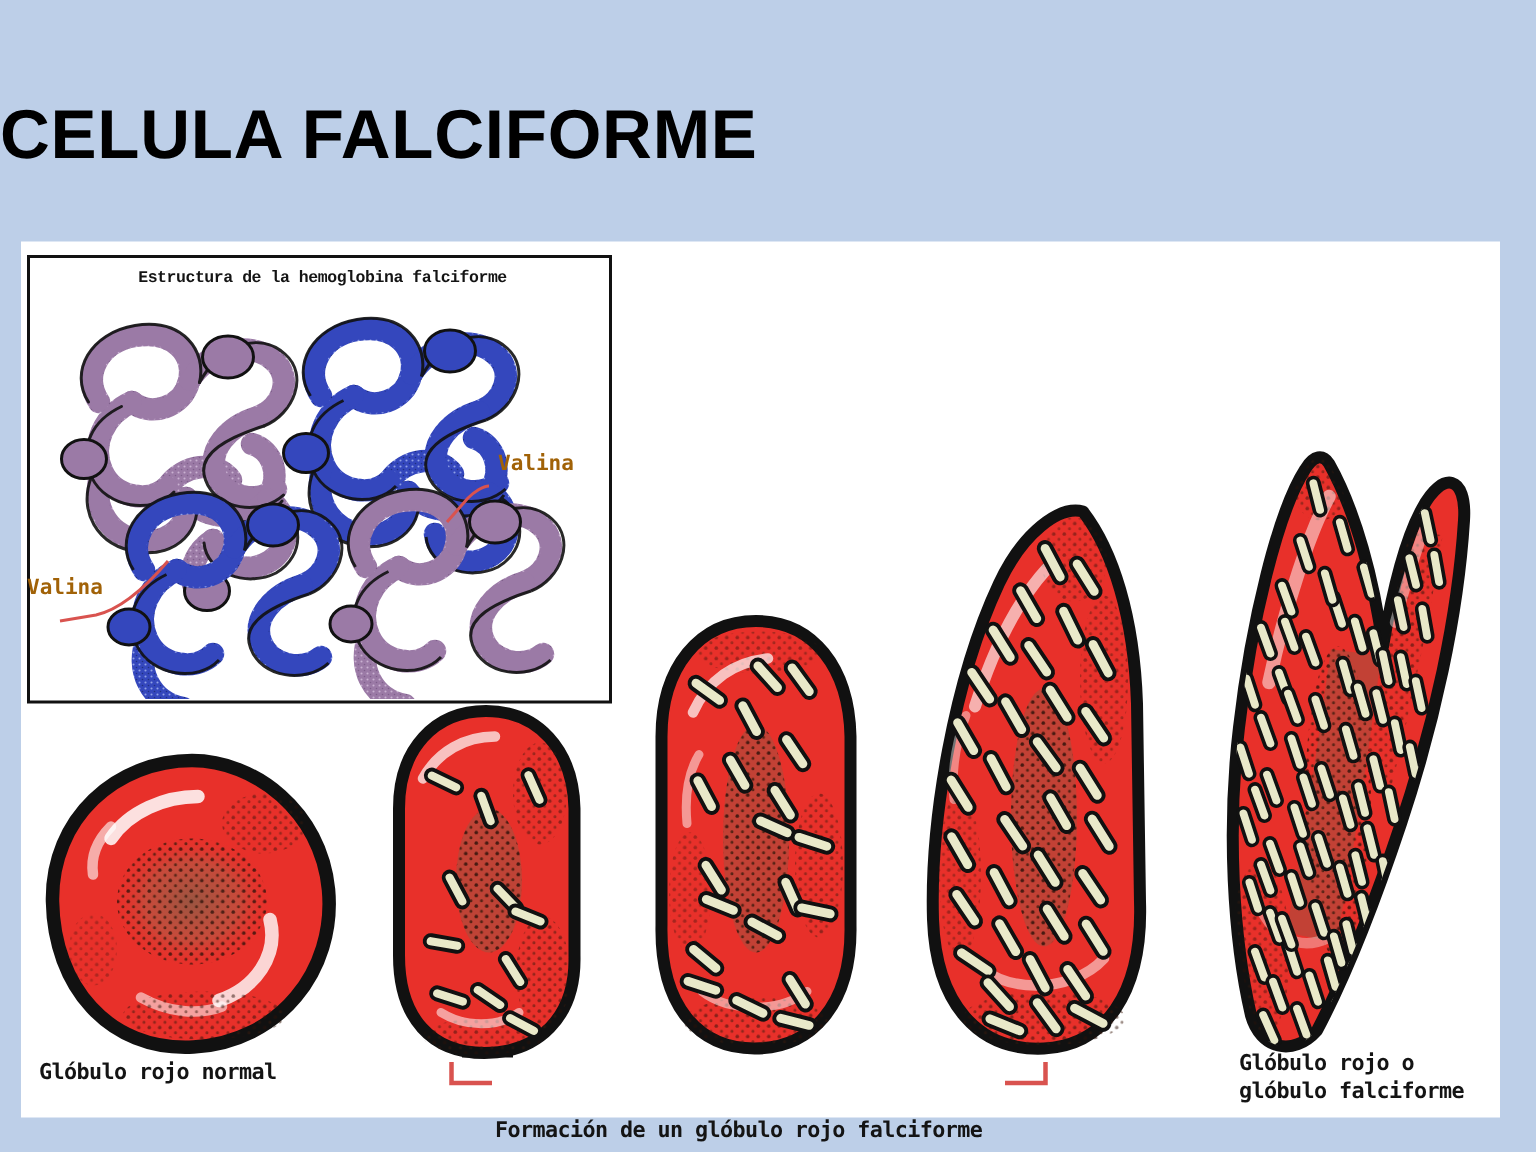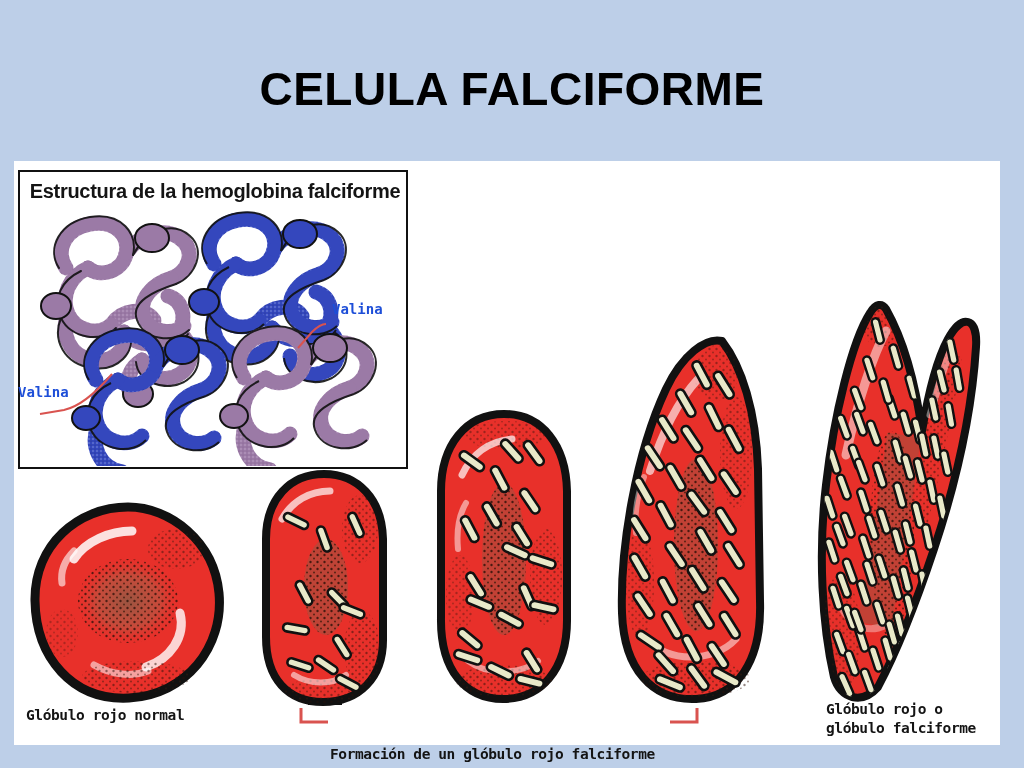--- a/index.html
+++ b/index.html
@@ -5,21 +5,21 @@
   html,body{margin:0;padding:0;}
   body{
     width:1024px;height:768px;overflow:hidden;
     background:#bdcfe8;
     font-family:"Liberation Sans", sans-serif;
     position:relative;
   }
   
   #slide-title{
     position:absolute;left:0;top:62px;width:1024px;
-    text-align:center;
+    text-align:left;
     font-size:46px;font-weight:bold;color:#000000;
     letter-spacing:0.5px;
     font-family:"Liberation Sans", sans-serif;
   }
   
   #figure-panel{
     position:absolute;left:14px;top:161px;
     width:986px;height:584px;
     background:#ffffff;
   }
@@ -27,29 +27,29 @@
   #hemoglobin-inset{
     position:absolute;left:4px;top:9px;
     width:390px;height:299px;
     border:2px solid #111111;
     background:#ffffff;
     box-sizing:border-box;
   }
   #inset-title{
     position:absolute;left:0;top:8px;width:390px;
     text-align:center;
-    font-family:Liberation Sans, sans-serif;
-    font-size:20px;font-weight:bold;color:#141414;
+    font-family:Liberation Mono, monospace;
+    font-size:11px;font-weight:bold;color:#141414;
     letter-spacing:-0.3px;
   }
   .hb-subunit{position:absolute;}
   .hb-label{
     position:absolute;
     font-family:"DejaVu Sans Mono", monospace;
-    font-size:14px;font-weight:bold;color:#1d4ed8;
+    font-size:14px;font-weight:bold;color:#a16207;
     white-space:nowrap;
   }
   
   .cell{position:absolute;}
   
   .caption{
     position:absolute;
     font-family:"DejaVu Sans Mono", monospace;
     font-size:14.5px;font-weight:bold;color:#141414;
     white-space:pre;line-height:19px;

